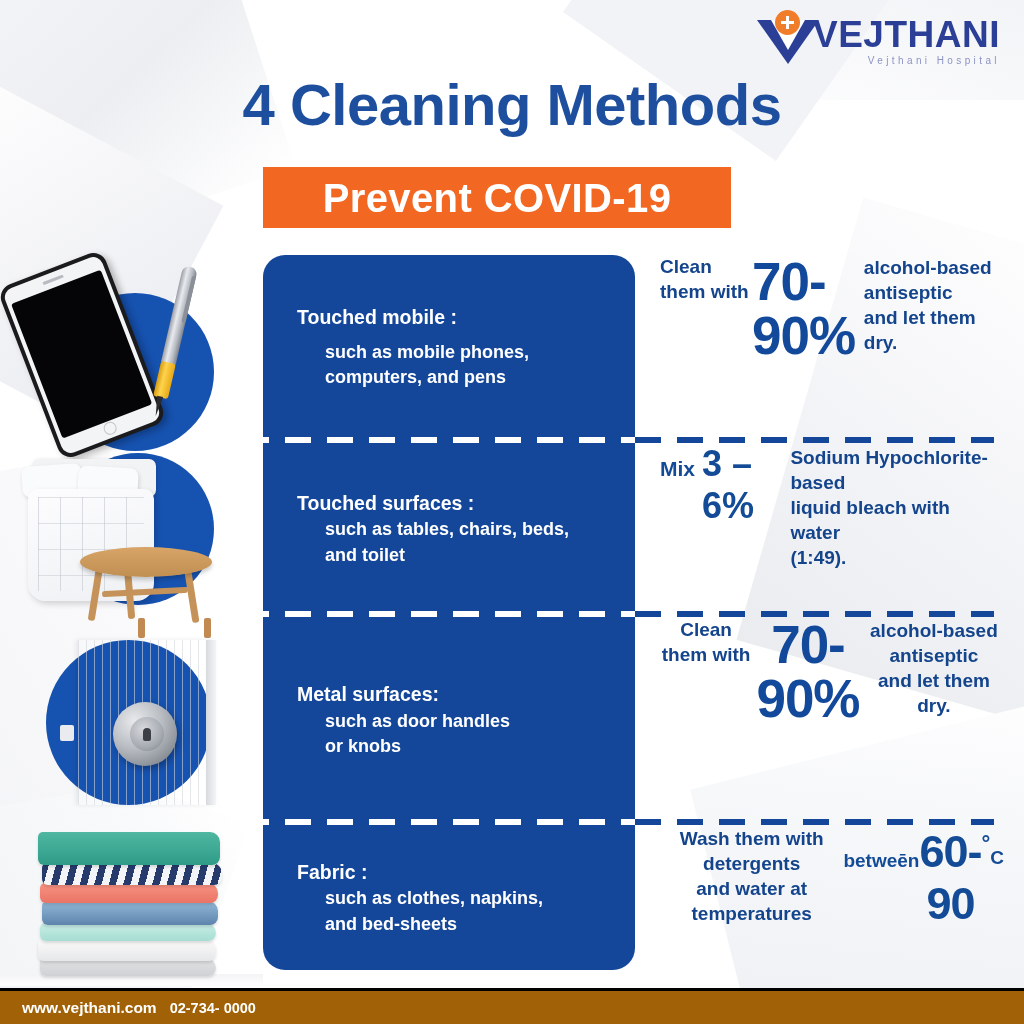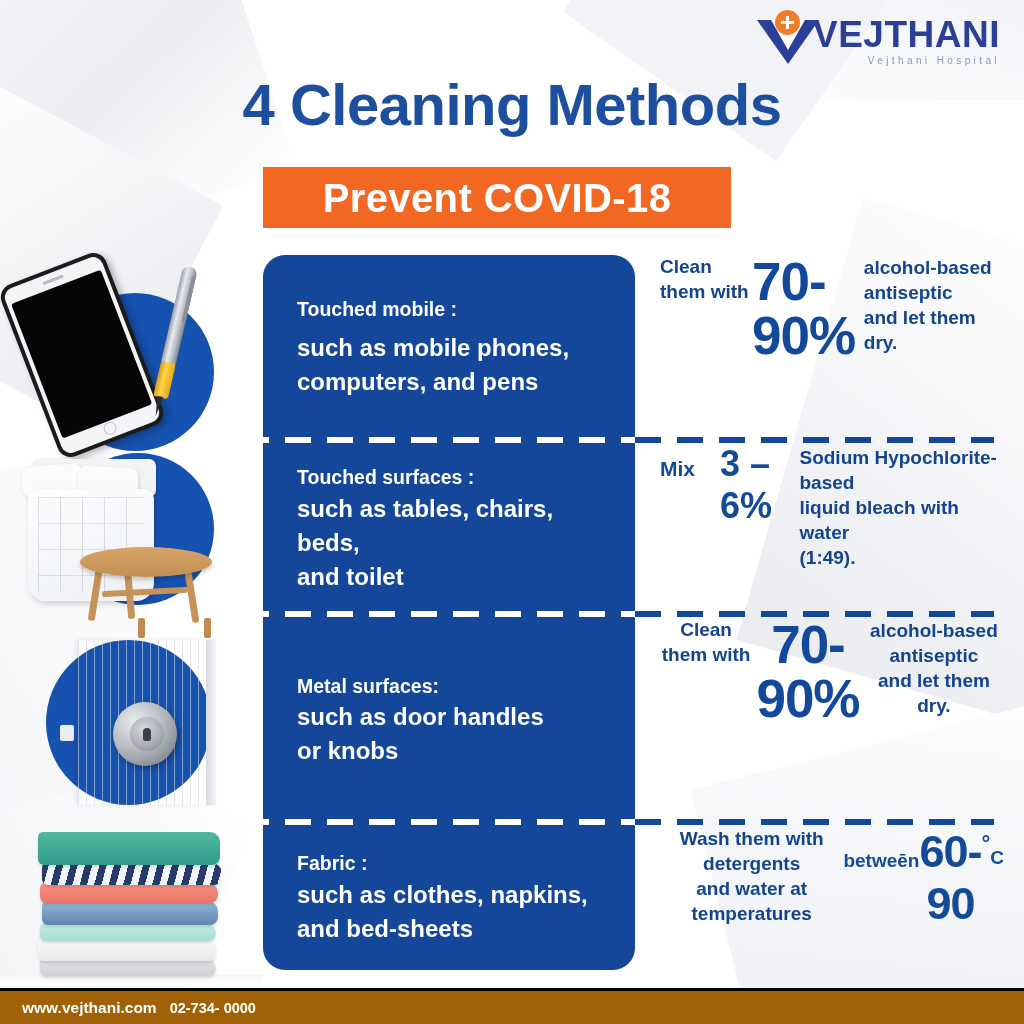--- a/index.html
+++ b/index.html
@@ -198,23 +198,24 @@
     justify-content: center;
     color: #134b97;
   }
 
   .label-head {
     font-size: 19.5px;
     font-weight: bold;
     line-height: 1.42;
   }
   .label-body {
-    font-size: 24px;
+    font-size: 18px;
     font-weight: bold;
     line-height: 1.42;
+    margin-left: 28px;
   }
 
   .detail-lead {
     font-size: 19px;
     font-weight: bold;
     line-height: 1.3;
     color: #13448c;
   }
   .detail-big {
     font-size: 53px;
@@ -225,21 +226,21 @@
   }
   .detail-body {
     font-size: 19px;
     font-weight: bold;
     line-height: 1.32;
     color: #13448c;
   }
   .inline-mix {
     display: flex;
     align-items: baseline;
-    gap: 25px;
+    gap: 7px;
   }
   .inline-mix .mix-word { font-size: 21px; font-weight: bold; }
   .inline-mix .mix-value { font-size: 36px; font-weight: bold; letter-spacing: 0px; }
 
   .temp-line {
     display: flex;
     align-items: baseline;
   }
   .temp-word { font-size: 19px; font-weight: bold; }
   .temp-value { font-size: 45px; font-weight: bold; letter-spacing: -1px; }
@@ -519,21 +520,21 @@
       <div class="logo-dot"></div>
     </div>
     <div class="logo-text">
       <div class="logo-name">VEJTHANI</div>
       <div class="logo-sub">Vejthani Hospital</div>
     </div>
   </div>
 
   <div class="title">4 Cleaning Methods</div>
   <div class="subtitle-band">
-    <span class="subtitle-text">Prevent COVID-18</span>
+    <span class="subtitle-text">Prevent COVID-19</span>
   </div>
 
   <div class="card"></div>
 
   <div class="row row-1">
     <div class="cell-photo">
       <div class="photo">
         <div class="blue-circle p1-circle"></div>
         <div class="phone">
           <div class="phone-speaker"></div>

